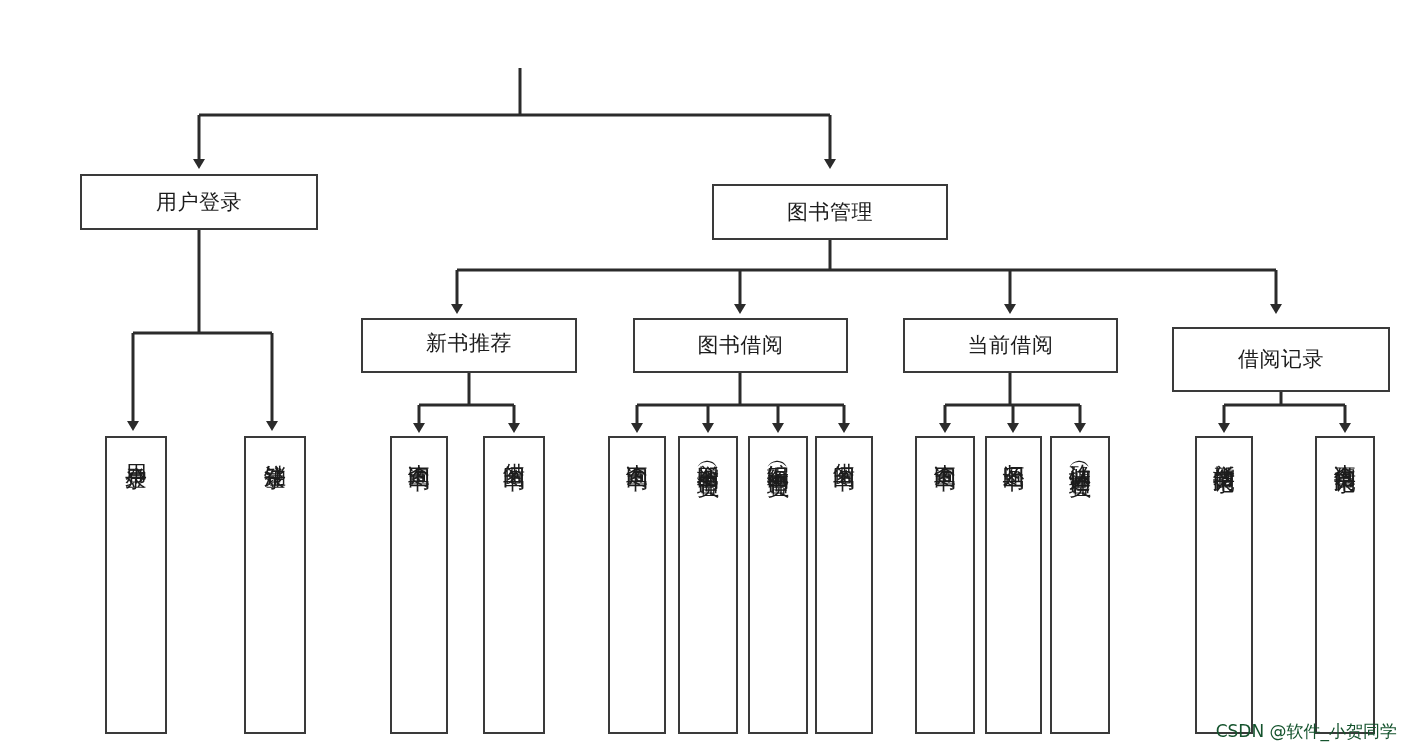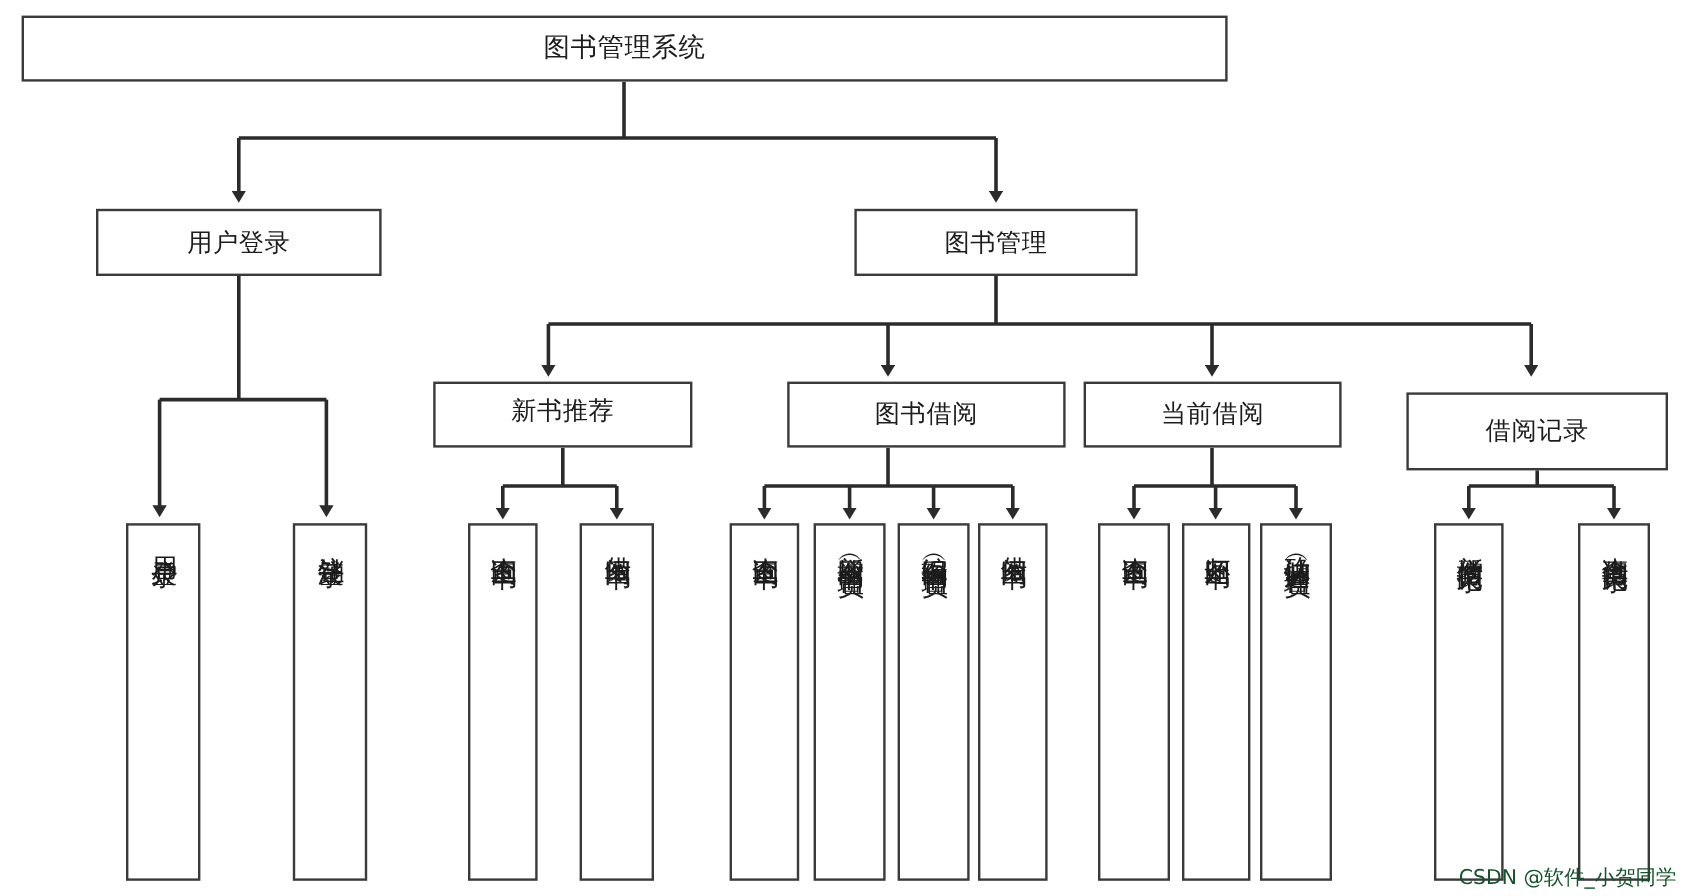--- a/index.html
+++ b/index.html
@@ -114,35 +114,32 @@
       <path d="M1013,405 L1013,424" marker-end="url(#arrow)"></path>
       <path d="M1080,405 L1080,424" marker-end="url(#arrow)"></path>
 
       <path d="M1281,373 L1281,405"></path>
       <path d="M1224,405 L1345,405"></path>
       <path d="M1224,405 L1224,424" marker-end="url(#arrow)"></path>
       <path d="M1345,405 L1345,424" marker-end="url(#arrow)"></path>
     </g>
   </svg>
 
-  <div class="node horiz root" style="left:18px; top:13px; width:1005px; height:55px;">
-    <span class="label">图书管理系统</span>
-  </div>
 
   <div class="node horiz" style="left:80px; top:174px; width:238px; height:56px;">
     <span class="label">用户登录</span>
   </div>
-  <div class="node horiz" style="left:712px; top:174px; width:236px; height:56px;">
+  <div class="node horiz" style="left:712px; top:184px; width:236px; height:56px;">
     <span class="label">图书管理</span>
   </div>
 
   <div class="node horiz" style="left:361px; top:318px; width:216px; height:55px;font-family:Liberation Mono, monospace;">
     <span class="label">新书推荐</span>
   </div>
-  <div class="node horiz" style="left:633px; top:318px; width:232px; height:55px;margin-left:23px;">
+  <div class="node horiz" style="left:633px; top:318px; width:215px; height:55px;">
     <span class="label">图书借阅</span>
   </div>
   <div class="node horiz" style="left:903px; top:318px; width:215px; height:55px;">
     <span class="label">当前借阅</span>
   </div>
   <div class="node horiz" style="left:1172px; top:327px; width:218px; height:65px;">
     <span class="label">借阅记录</span>
   </div>
 
   <div class="node vert" style="left:105px; top:436px; width:62px; height:298px;">

